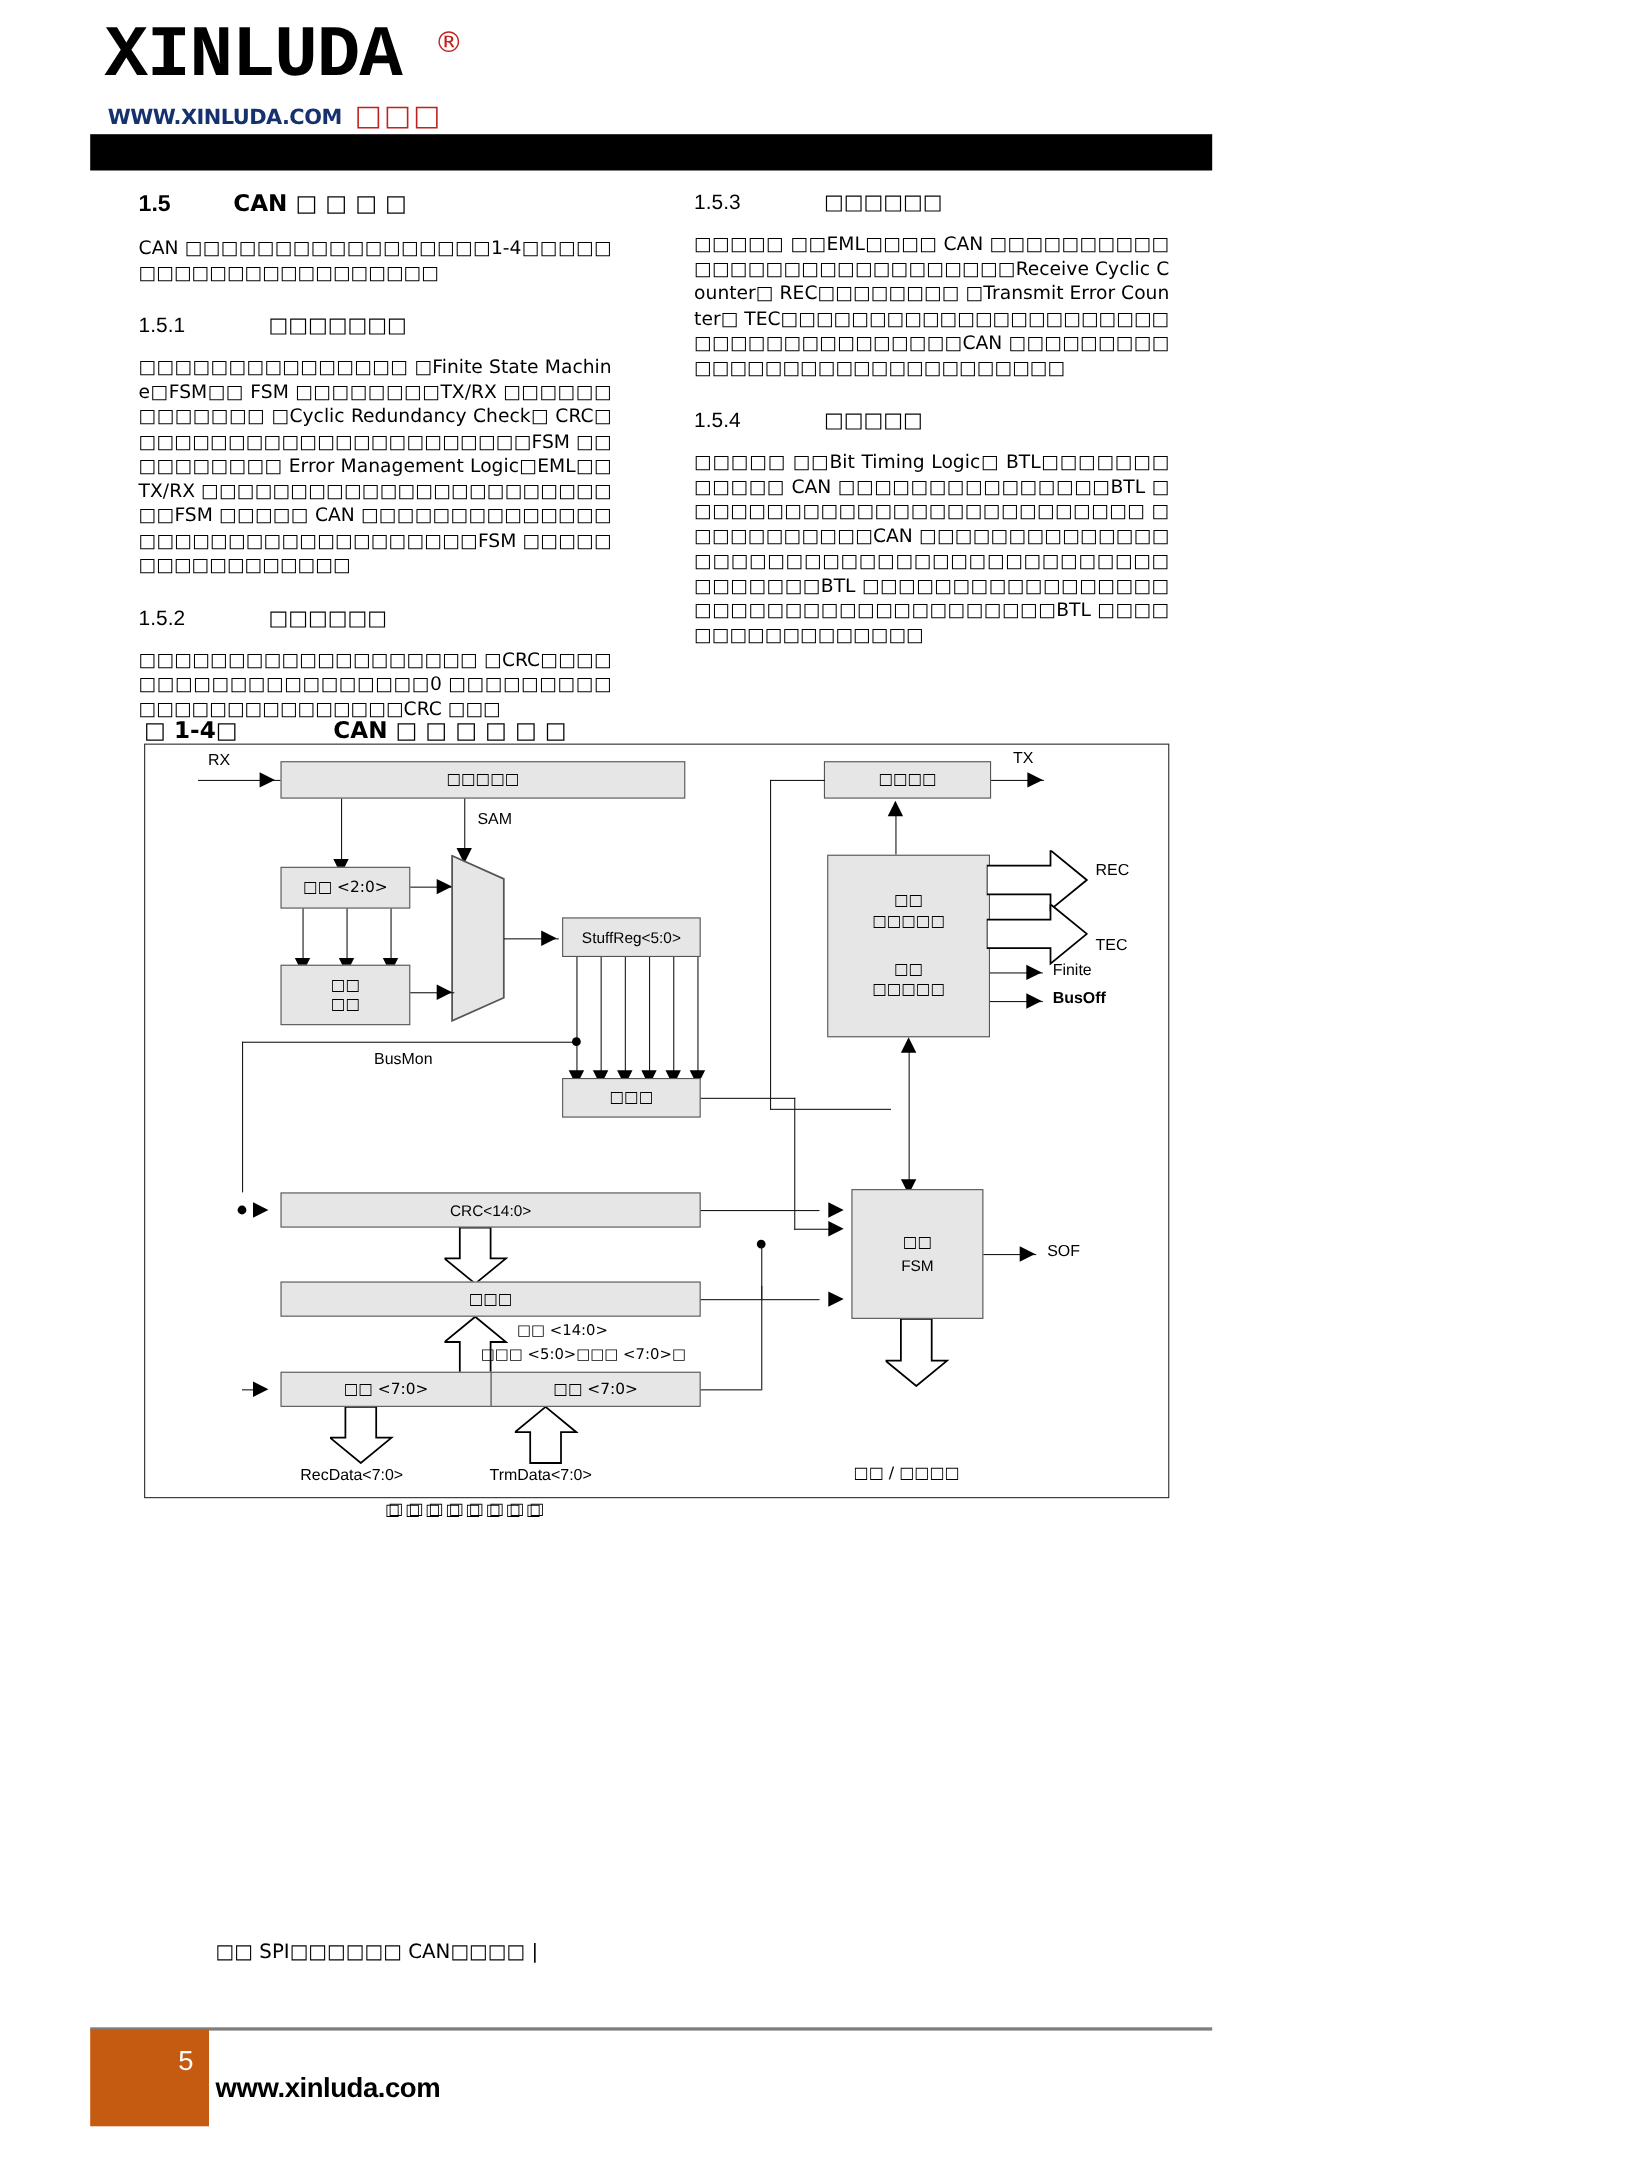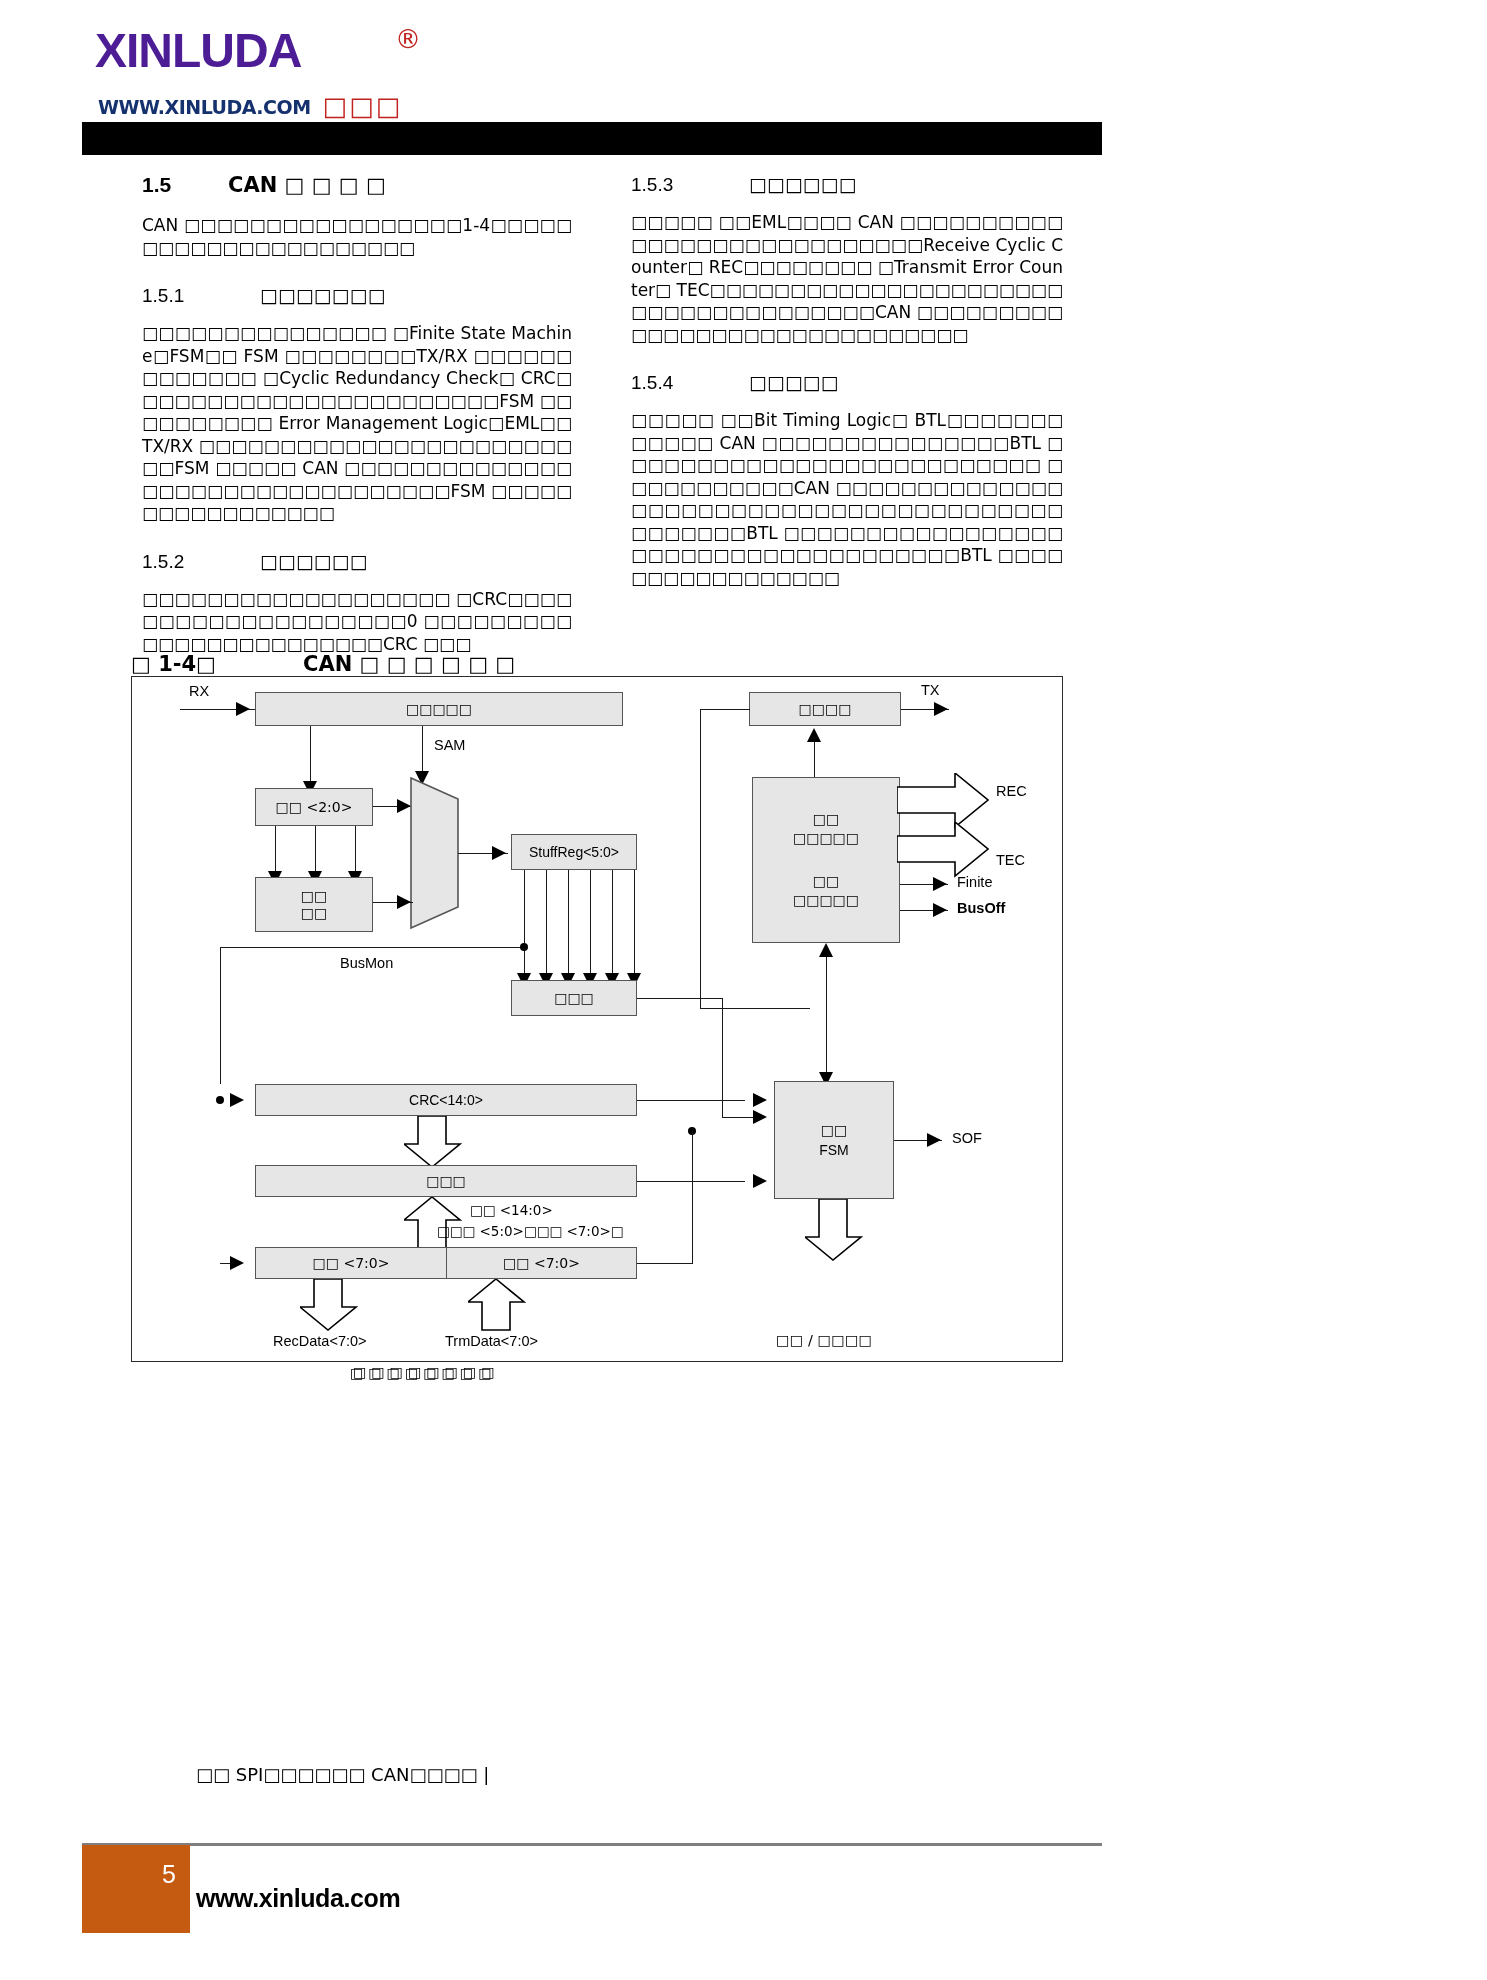--- a/index.html
+++ b/index.html
@@ -10,23 +10,23 @@
     font-family:"Liberation Sans", sans-serif;
     color:#000;
     position:relative;
     overflow:hidden;
   }
   .tofu { font-family:"DejaVu Sans", sans-serif; }
 
   
   #logo-area { position:absolute; left:95px; top:18px; width:420px; height:105px; }
   #logo-word {
-    font-family:Liberation Sans, sans-serif;
-    font-weight:bold; font-size:48px; letter-spacing:-1px;
-    color:#4c1d95; line-height:66px;
+    font-family:Liberation Mono, monospace;
+    font-weight:bold; font-size:66px; letter-spacing:-1px;
+    color:#000000; line-height:66px;
   }
   #logo-reg {
     position:absolute; left:300px; top:6px;
     font-size:26px; color:#C0231F; font-family:"DejaVu Sans", sans-serif;
   }
   #logo-sub {
     position:absolute; left:3px; top:76px;
     display:flex; align-items:flex-end; gap:12px;
   }
   #logo-url {
@@ -36,21 +36,21 @@
   #logo-cn {
     font-family:"DejaVu Sans", sans-serif; font-weight:bold;
     font-size:26px; color:#C0231F; letter-spacing:2px; line-height:24px;
   }
   #black-bar {
     position:absolute; left:82px; top:122px;
     width:1020px; height:33px; background:#000;
   }
 
   
-  #col-left  { position:absolute; left:142px; top:172px; width:430px; }
+  #col-left  { position:absolute; left:126px; top:172px; width:430px; }
   #col-right { position:absolute; left:631px; top:172px; width:432px; }
 
   h2.sec {
     font-size:21px; font-weight:bold; margin:0 0 16px 0;
     line-height:26px; letter-spacing:0px;
   }
   h2.sec .num { display:inline-block; min-width:86px; }
   h3.sub {
     font-size:19px; font-weight:normal; margin:24px 0 14px 0;
     line-height:24px;

